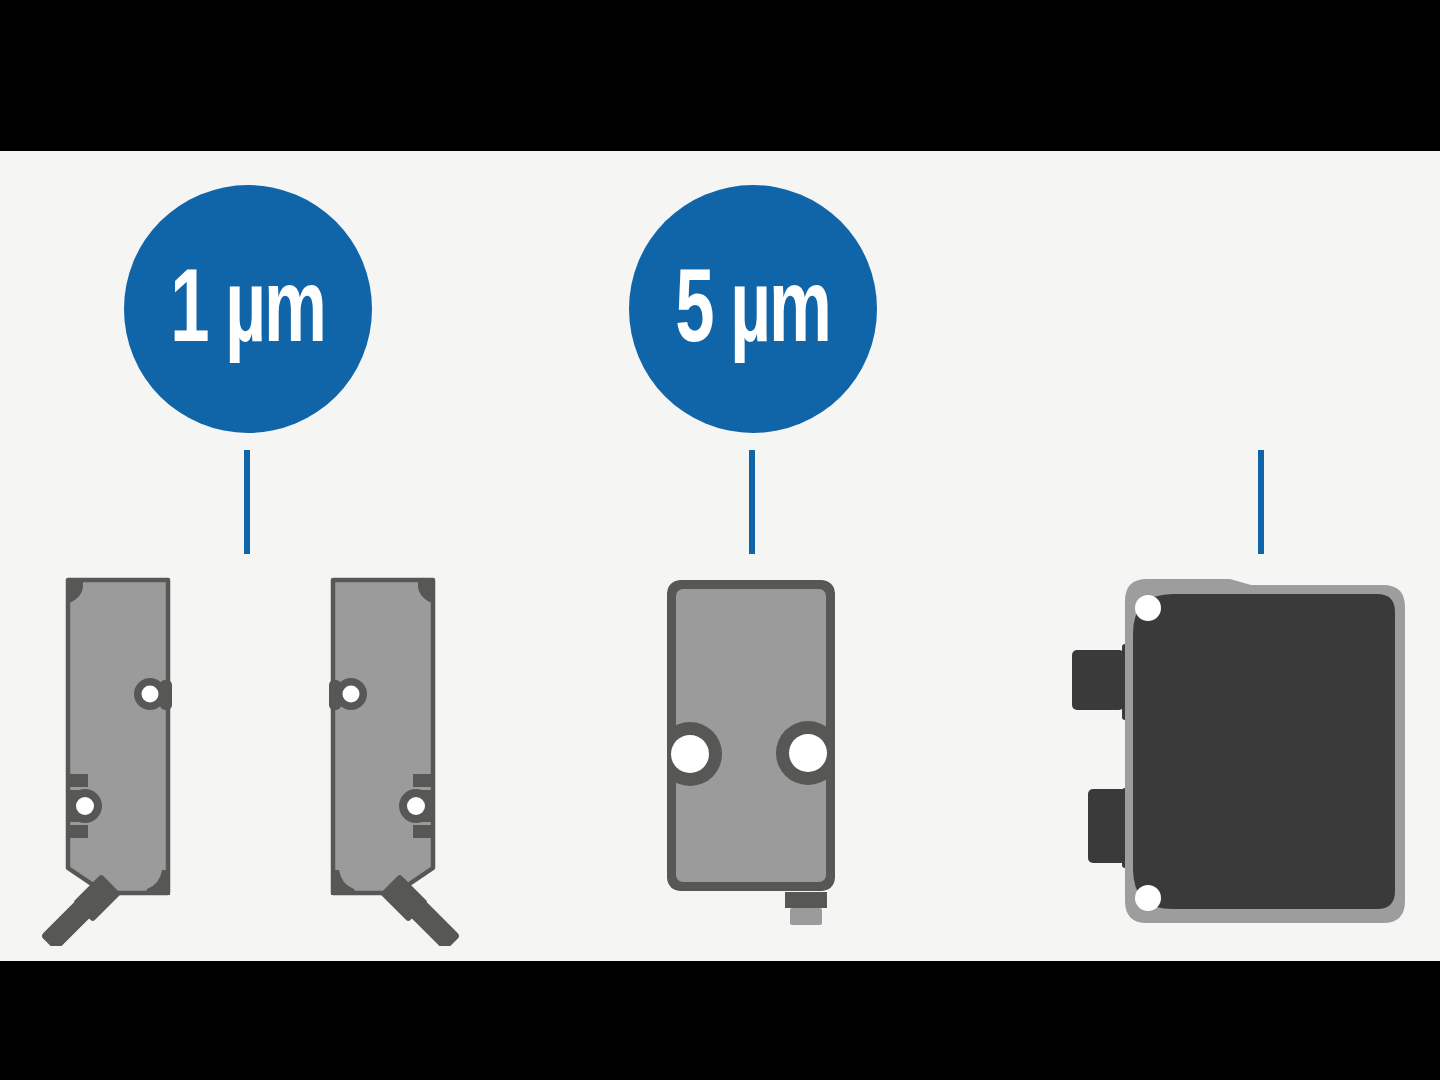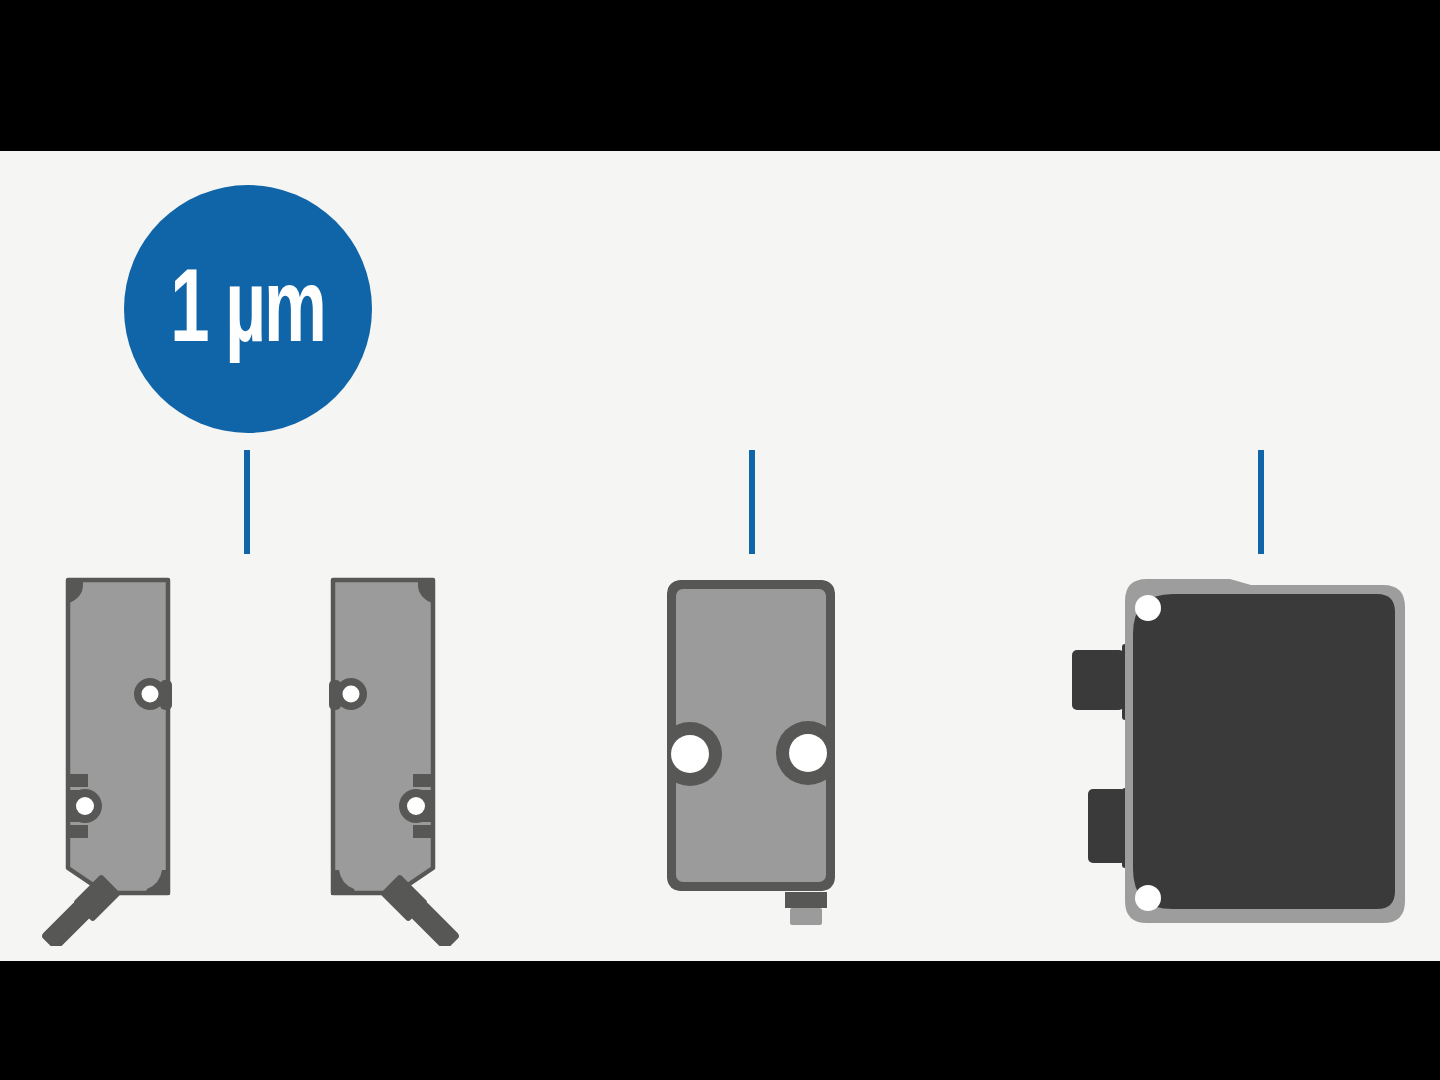--- a/index.html
+++ b/index.html
@@ -53,20 +53,23 @@
 </head>
 <body>
 
 <div class="frame">
   <div class="letterbox-bar top"></div>
 
   <div class="stage">
 
     <div class="badge b1">
       <span class="badge-label">1 µm</span>
+    </div>
+    <div class="badge b2">
+      <span class="badge-label">5 µm</span>
     </div>
 
     <div class="pointer p1"></div>
     <div class="pointer p2"></div>
     <div class="pointer p3"></div>
 
     <svg class="sensor sA" width="135" height="370" viewBox="0 0 135 370">
       <g id="ampUnit">
         <polygon class="o-body" points="28,4 128,4 128,317 65,317 28,292"></polygon>
         <path class="f-dark" d="M 27 2 H 43 V 9 Q 43 21 29 27 L 27 27 Z"></path>

